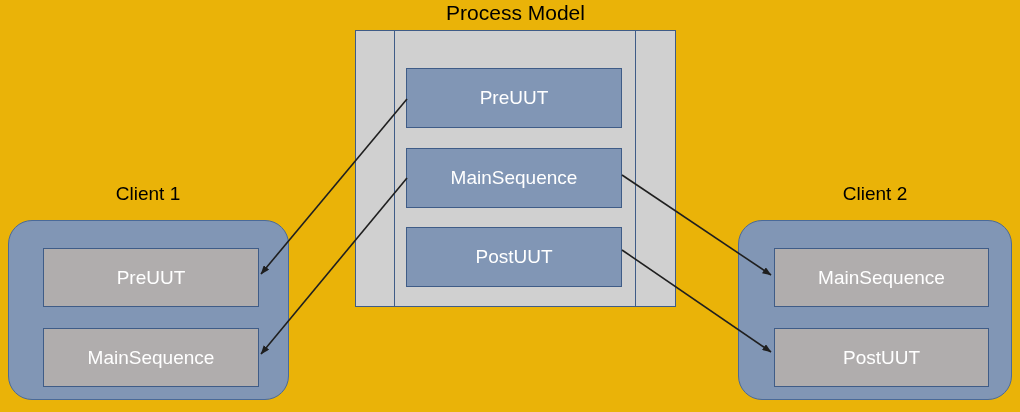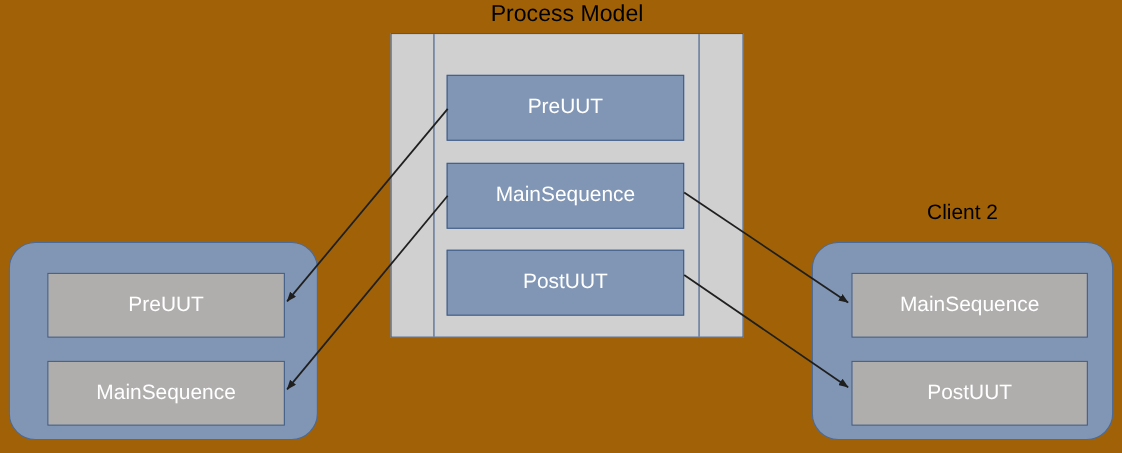--- a/index.html
+++ b/index.html
@@ -7,21 +7,21 @@
     padding: 0;
     background: #ffffff;
   }
   body {
     font-family: "Liberation Sans", sans-serif;
   }
   #canvas {
     position: relative;
     width: 1020px;
     height: 412px;
-    background: #a16207;
+    background: #eab308;
     overflow: hidden;
   }
 
   
   .title {
     position: absolute;
     color: #000000;
     font-weight: 400;
     text-align: center;
     white-space: nowrap;
@@ -138,20 +138,21 @@
 
   <div id="process-model">
     <div class="proc-divider" id="proc-divider-left"></div>
     <div class="proc-divider" id="proc-divider-right"></div>
 
     <div class="proc-step" id="proc-step-0">PreUUT</div>
     <div class="proc-step" id="proc-step-1">MainSequence</div>
     <div class="proc-step" id="proc-step-2">PostUUT</div>
   </div>
 
+  <div class="title" id="client1-title">Client 1</div>
 
   <div class="client" id="client-1">
     <div class="client-step s0">PreUUT</div>
     <div class="client-step s1">MainSequence</div>
   </div>
 
   <div class="title" id="client2-title">Client 2</div>
 
   <div class="client" id="client-2">
     <div class="client-step s0">MainSequence</div>

